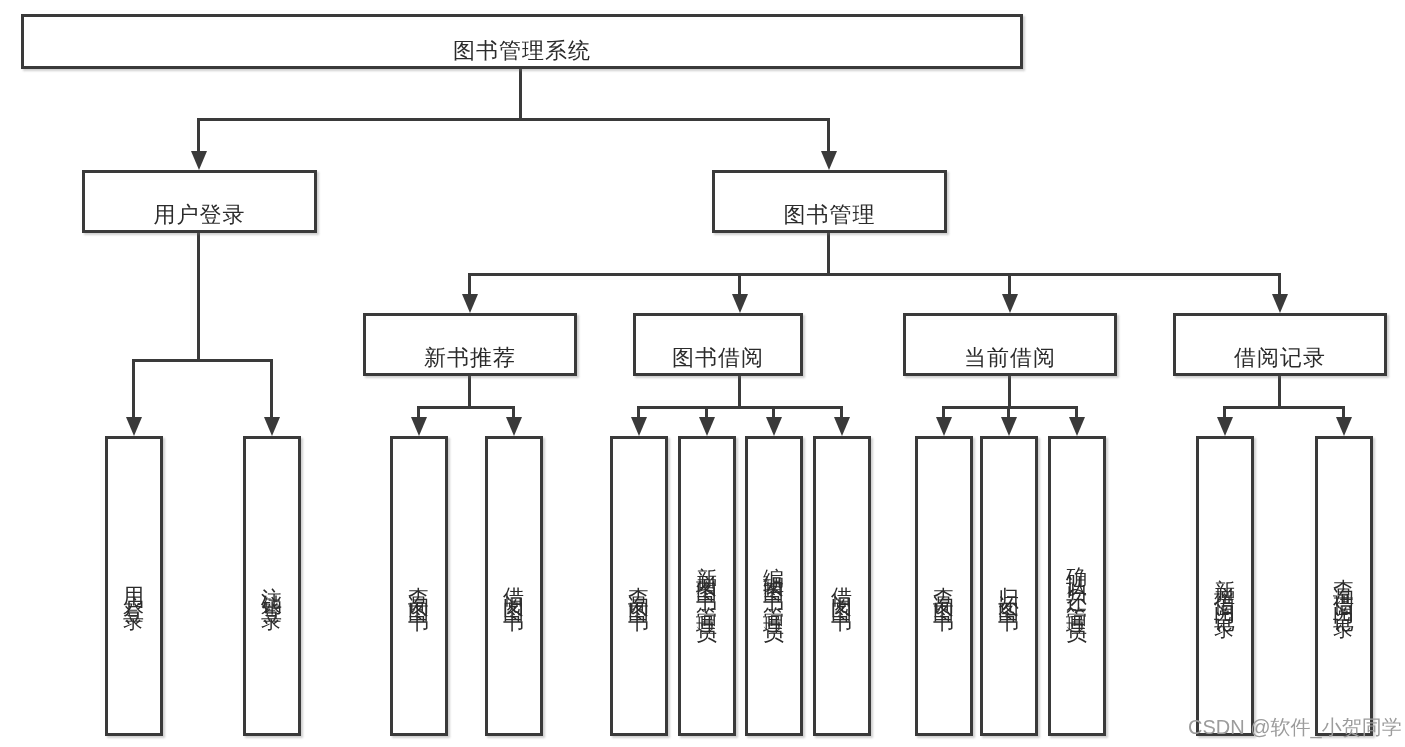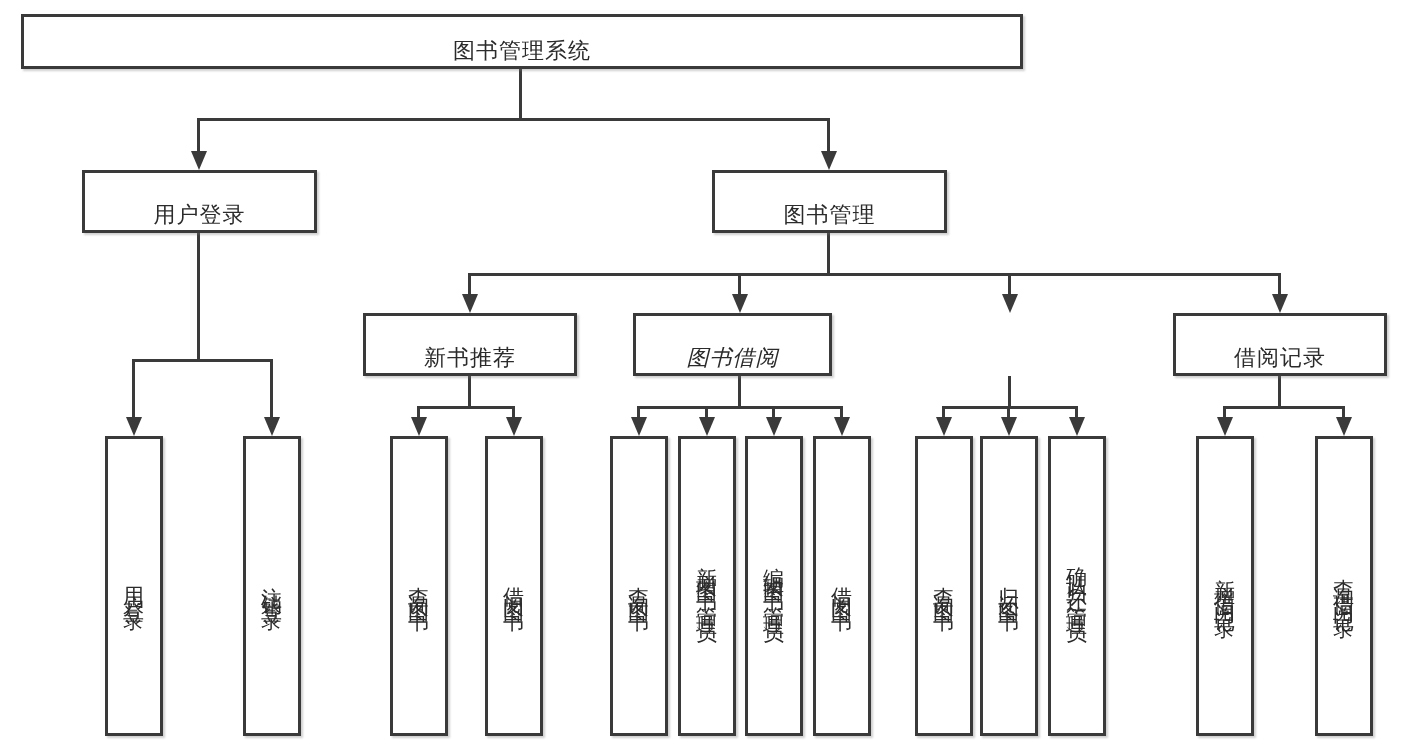--- a/index.html
+++ b/index.html
@@ -117,22 +117,25 @@
   <div class="box h" style="left:82px;top:170px;width:235px;height:63px;">
     <span>用户登录</span>
   </div>
   <div class="box h" style="left:363px;top:313px;width:214px;height:63px;">
     <span>新书推荐</span>
   </div>
 
   <div class="box h" style="left:712px;top:170px;width:235px;height:63px;">
     <span>图书管理</span>
   </div>
-  <div class="box h" style="left:633px;top:313px;width:199px;height:63px;font-style:italic;">
+  <div class="box h" style="left:633px;top:313px;width:170px;height:63px;">
     <span>图书借阅</span>
+  </div>
+  <div class="box h" style="left:903px;top:313px;width:214px;height:63px;">
+    <span>当前借阅</span>
   </div>
   <div class="box h" style="left:1173px;top:313px;width:214px;height:63px;">
     <span>借阅记录</span>
   </div>
 
   <div class="box leaf" style="left:105px;top:436px;width:58px;height:300px;">
     <span>用户登录</span>
   </div>
   <div class="box leaf" style="left:243px;top:436px;width:58px;height:300px;">
     <span>注销登录</span>
@@ -168,14 +171,15 @@
     <span>确认归还（管理员）</span>
   </div>
 
   <div class="box leaf" style="left:1196px;top:436px;width:58px;height:300px;">
     <span>新增借阅记录</span>
   </div>
   <div class="box leaf" style="left:1315px;top:436px;width:58px;height:300px;">
     <span>查询借阅记录</span>
   </div>
 
+  <div class="watermark">CSDN @软件_小贺同学</div>
 
 </div>
 
 </body></html>

